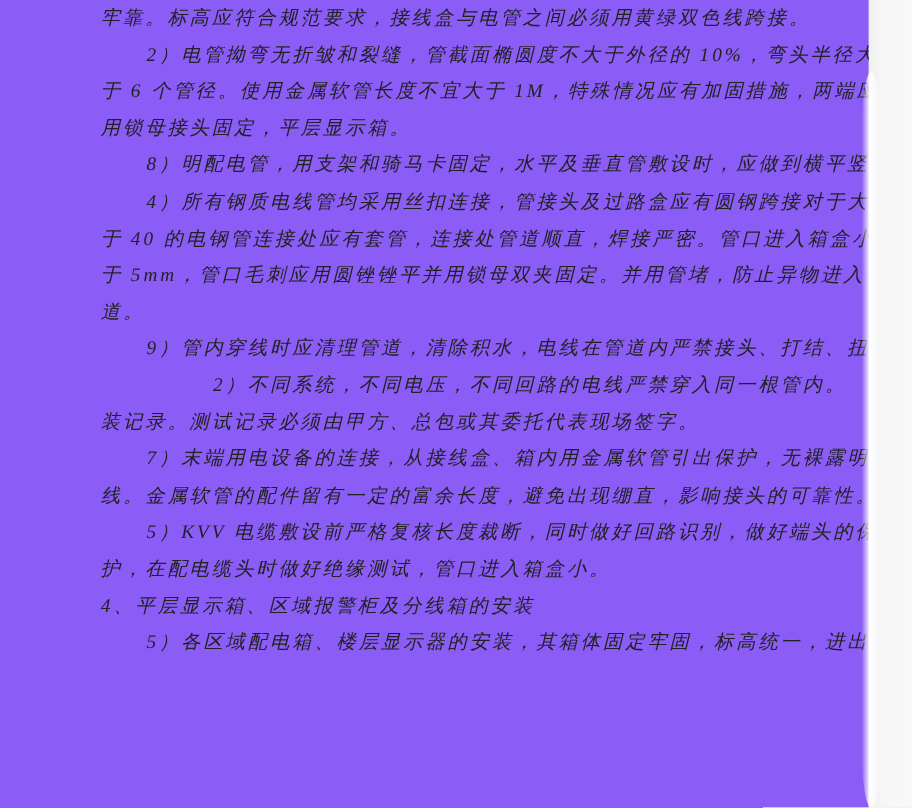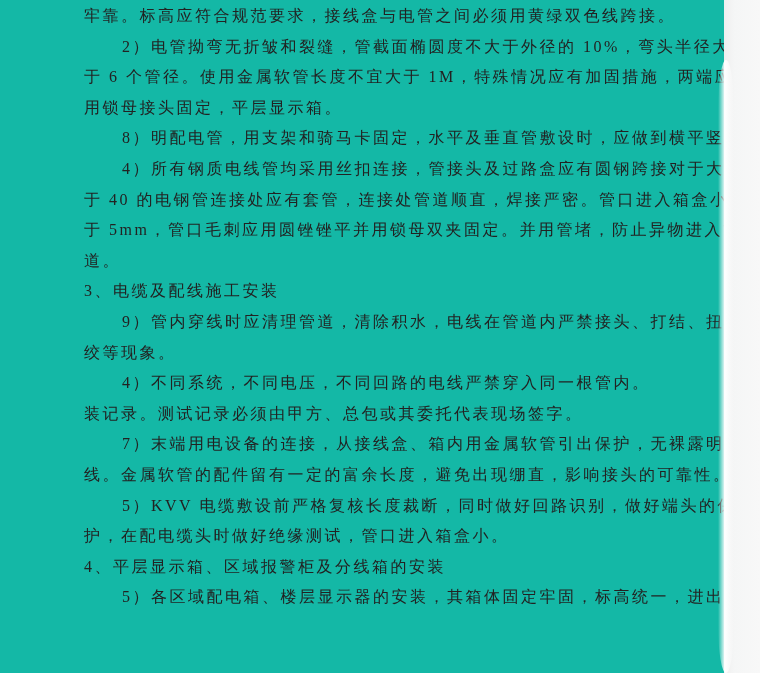--- a/index.html
+++ b/index.html
@@ -55,42 +55,41 @@
     letter-spacing: 2.5px;
     text-align: left;
   }
   .line {
     height: 30.6px;
     line-height: 30.6px;
     white-space: nowrap;
   }
   .line.indent {
     padding-left: 38px;
+    text-align: right;
   }
 </style>
 </head>
 <body>
 
 <div class="viewport">
-  <div class="page" style="background: #14b8a6;">
+  <div class="page" style="background: #8b5cf6; font-style: italic;">
     <div class="text-block" style="color: rgb(34, 34, 34);">
 
     <div class="line">牢靠。标高应符合规范要求，接线盒与电管之间必须用黄绿双色线跨接。</div>
         <div class="line indent">2）电管拗弯无折皱和裂缝，管截面椭圆度不大于外径的 10%，弯头半径大</div>
         <div class="line">于 6 个管径。使用金属软管长度不宜大于 1M，特殊情况应有加固措施，两端应</div>
         <div class="line">用锁母接头固定，平层显示箱。</div>
         <div class="line indent">8）明配电管，用支架和骑马卡固定，水平及垂直管敷设时，应做到横平竖</div>
         <div class="line indent">4）所有钢质电线管均采用丝扣连接，管接头及过路盒应有圆钢跨接对于大</div>
         <div class="line">于 40 的电钢管连接处应有套管，连接处管道顺直，焊接严密。管口进入箱盒小</div>
         <div class="line">于 5mm，管口毛刺应用圆锉锉平并用锁母双夹固定。并用管堵，防止异物进入管</div>
         <div class="line">道。</div>
-        <div class="line">3、电缆及配线施工安装</div>
         <div class="line indent">9）管内穿线时应清理管道，清除积水，电线在管道内严禁接头、打结、扭</div>
-        <div class="line">绞等现象。</div>
-        <div class="line indent">4）不同系统，不同电压，不同回路的电线严禁穿入同一根管内。</div>
+        <div class="line indent">2）不同系统，不同电压，不同回路的电线严禁穿入同一根管内。</div>
         <div class="line">装记录。测试记录必须由甲方、总包或其委托代表现场签字。</div>
         <div class="line indent">7）末端用电设备的连接，从接线盒、箱内用金属软管引出保护，无裸露明</div>
         <div class="line">线。金属软管的配件留有一定的富余长度，避免出现绷直，影响接头的可靠性。</div>
         <div class="line indent">5）KVV 电缆敷设前严格复核长度裁断，同时做好回路识别，做好端头的保</div>
         <div class="line">护，在配电缆头时做好绝缘测试，管口进入箱盒小。</div>
         <div class="line">4、平层显示箱、区域报警柜及分线箱的安装</div>
         <div class="line indent">5）各区域配电箱、楼层显示器的安装，其箱体固定牢固，标高统一，进出</div>
       </div>
   </div>
   <div class="page-edge">

